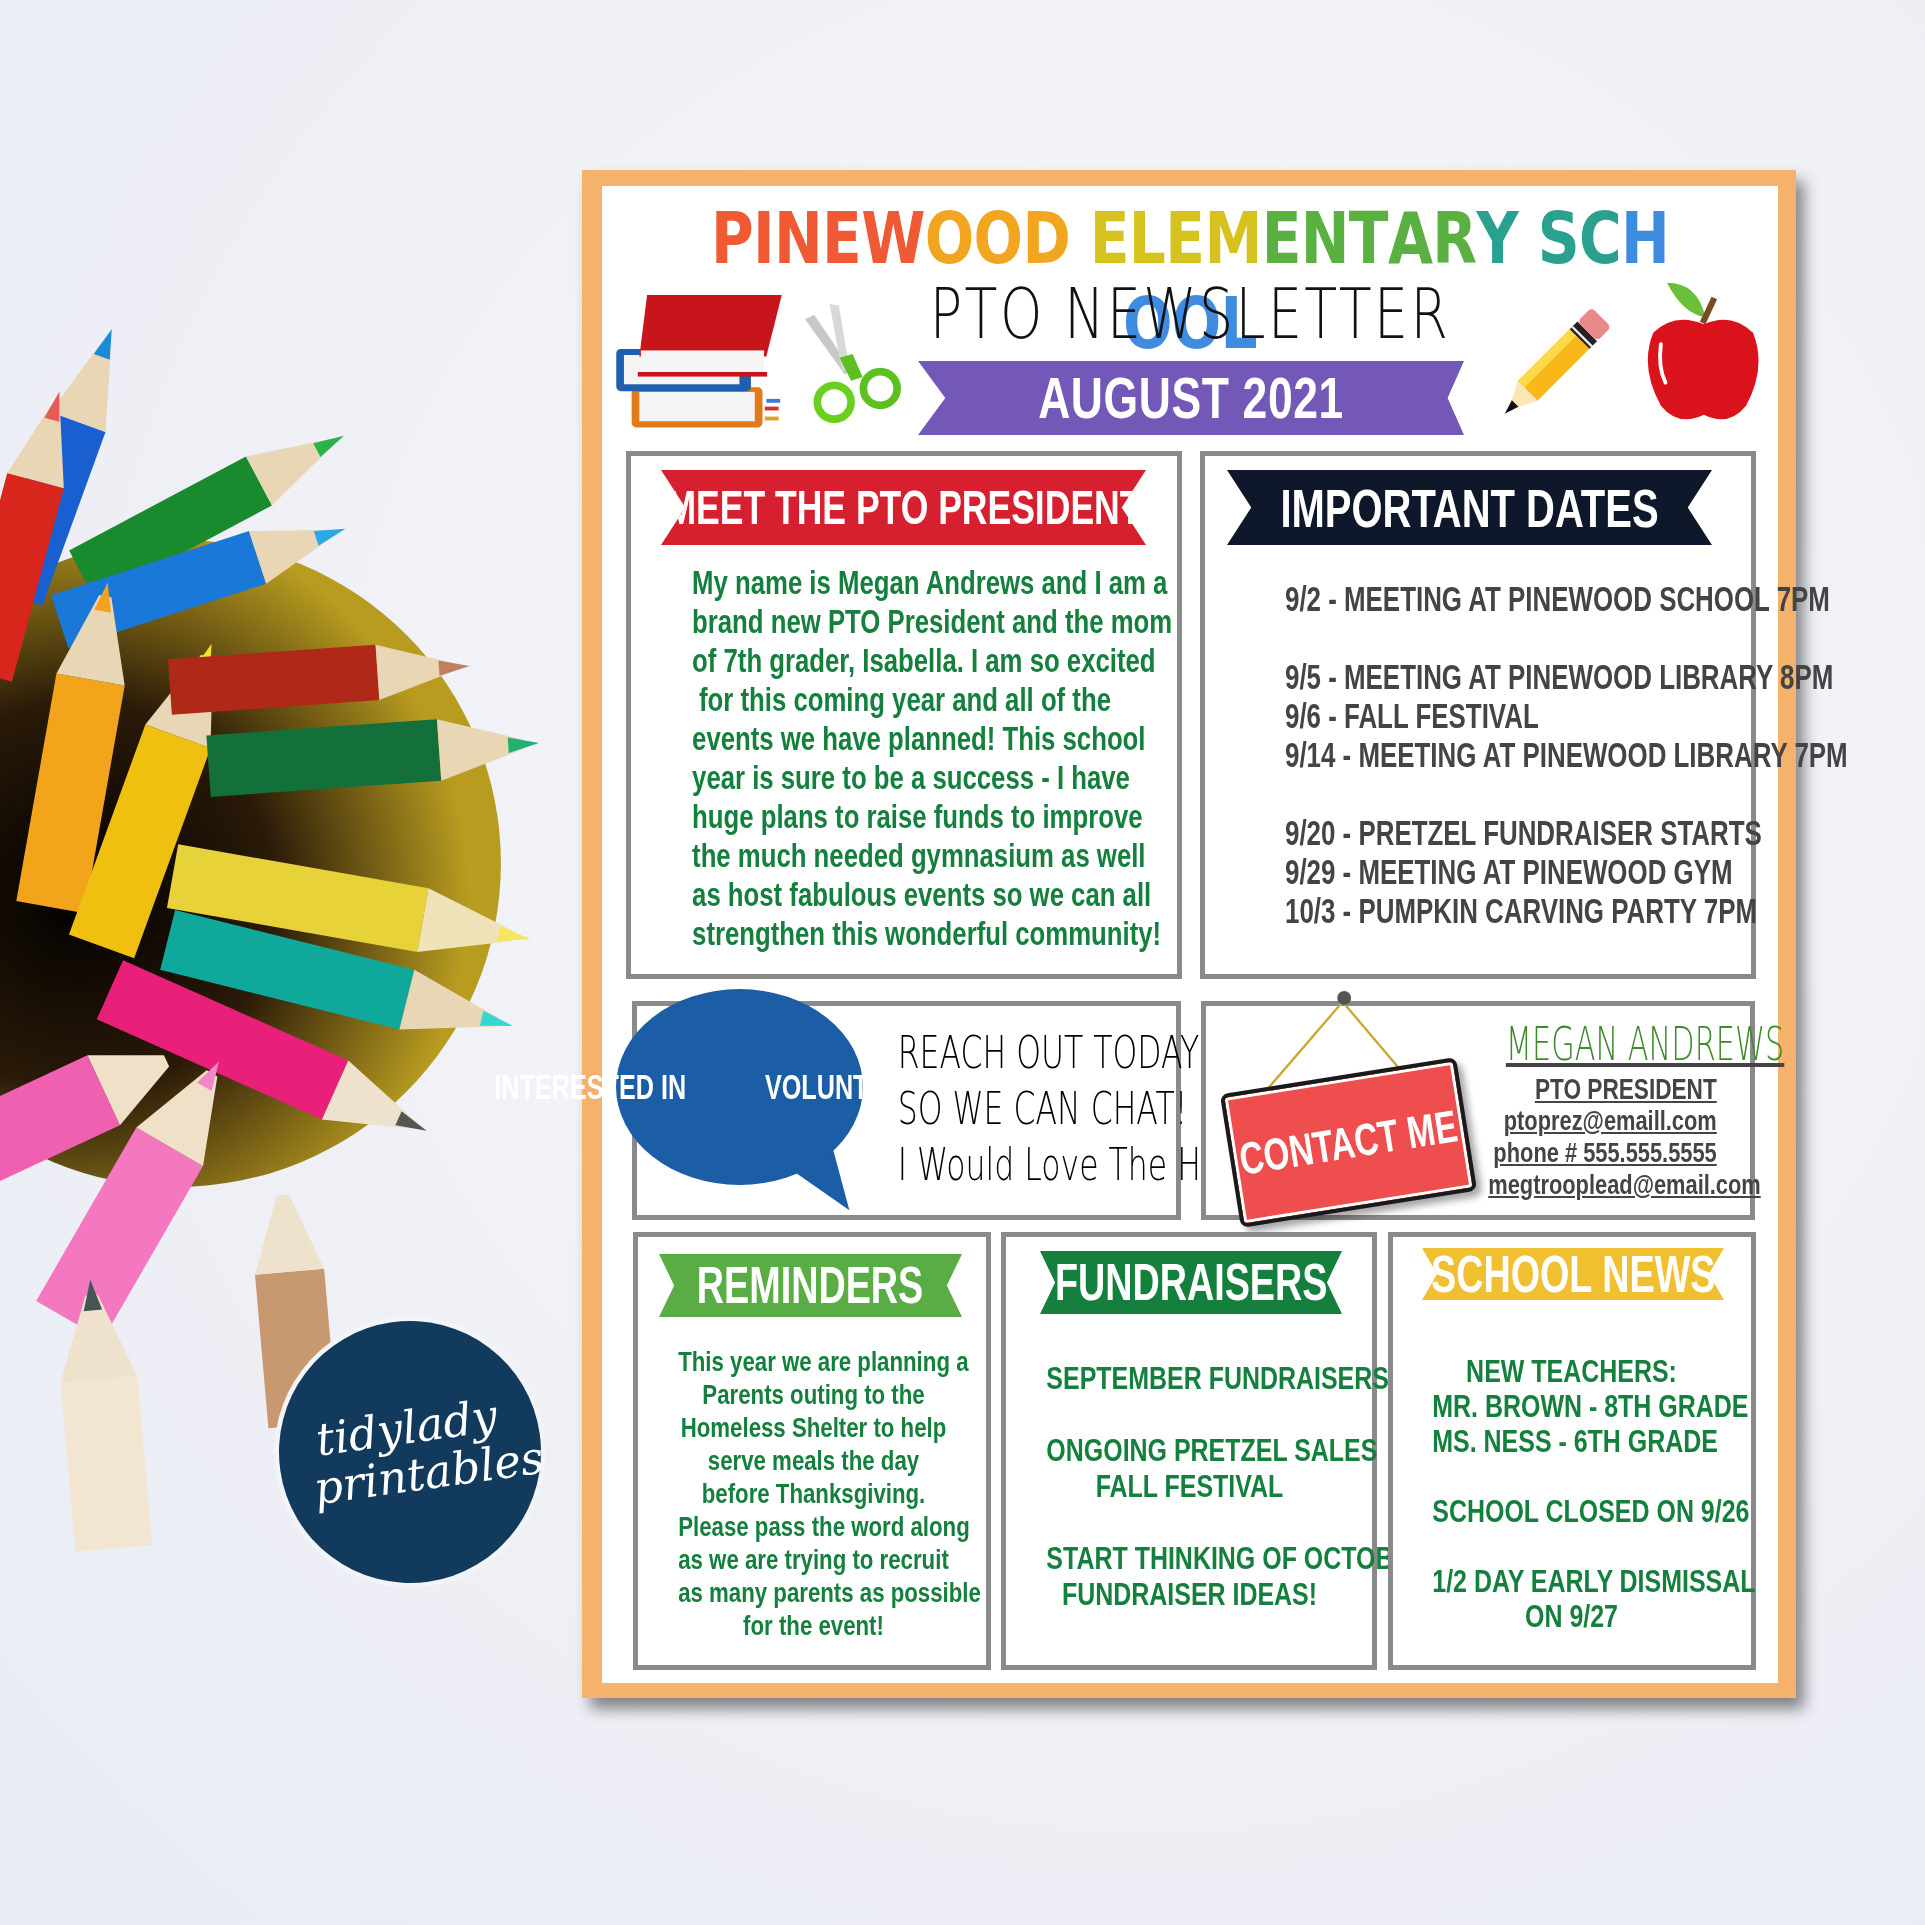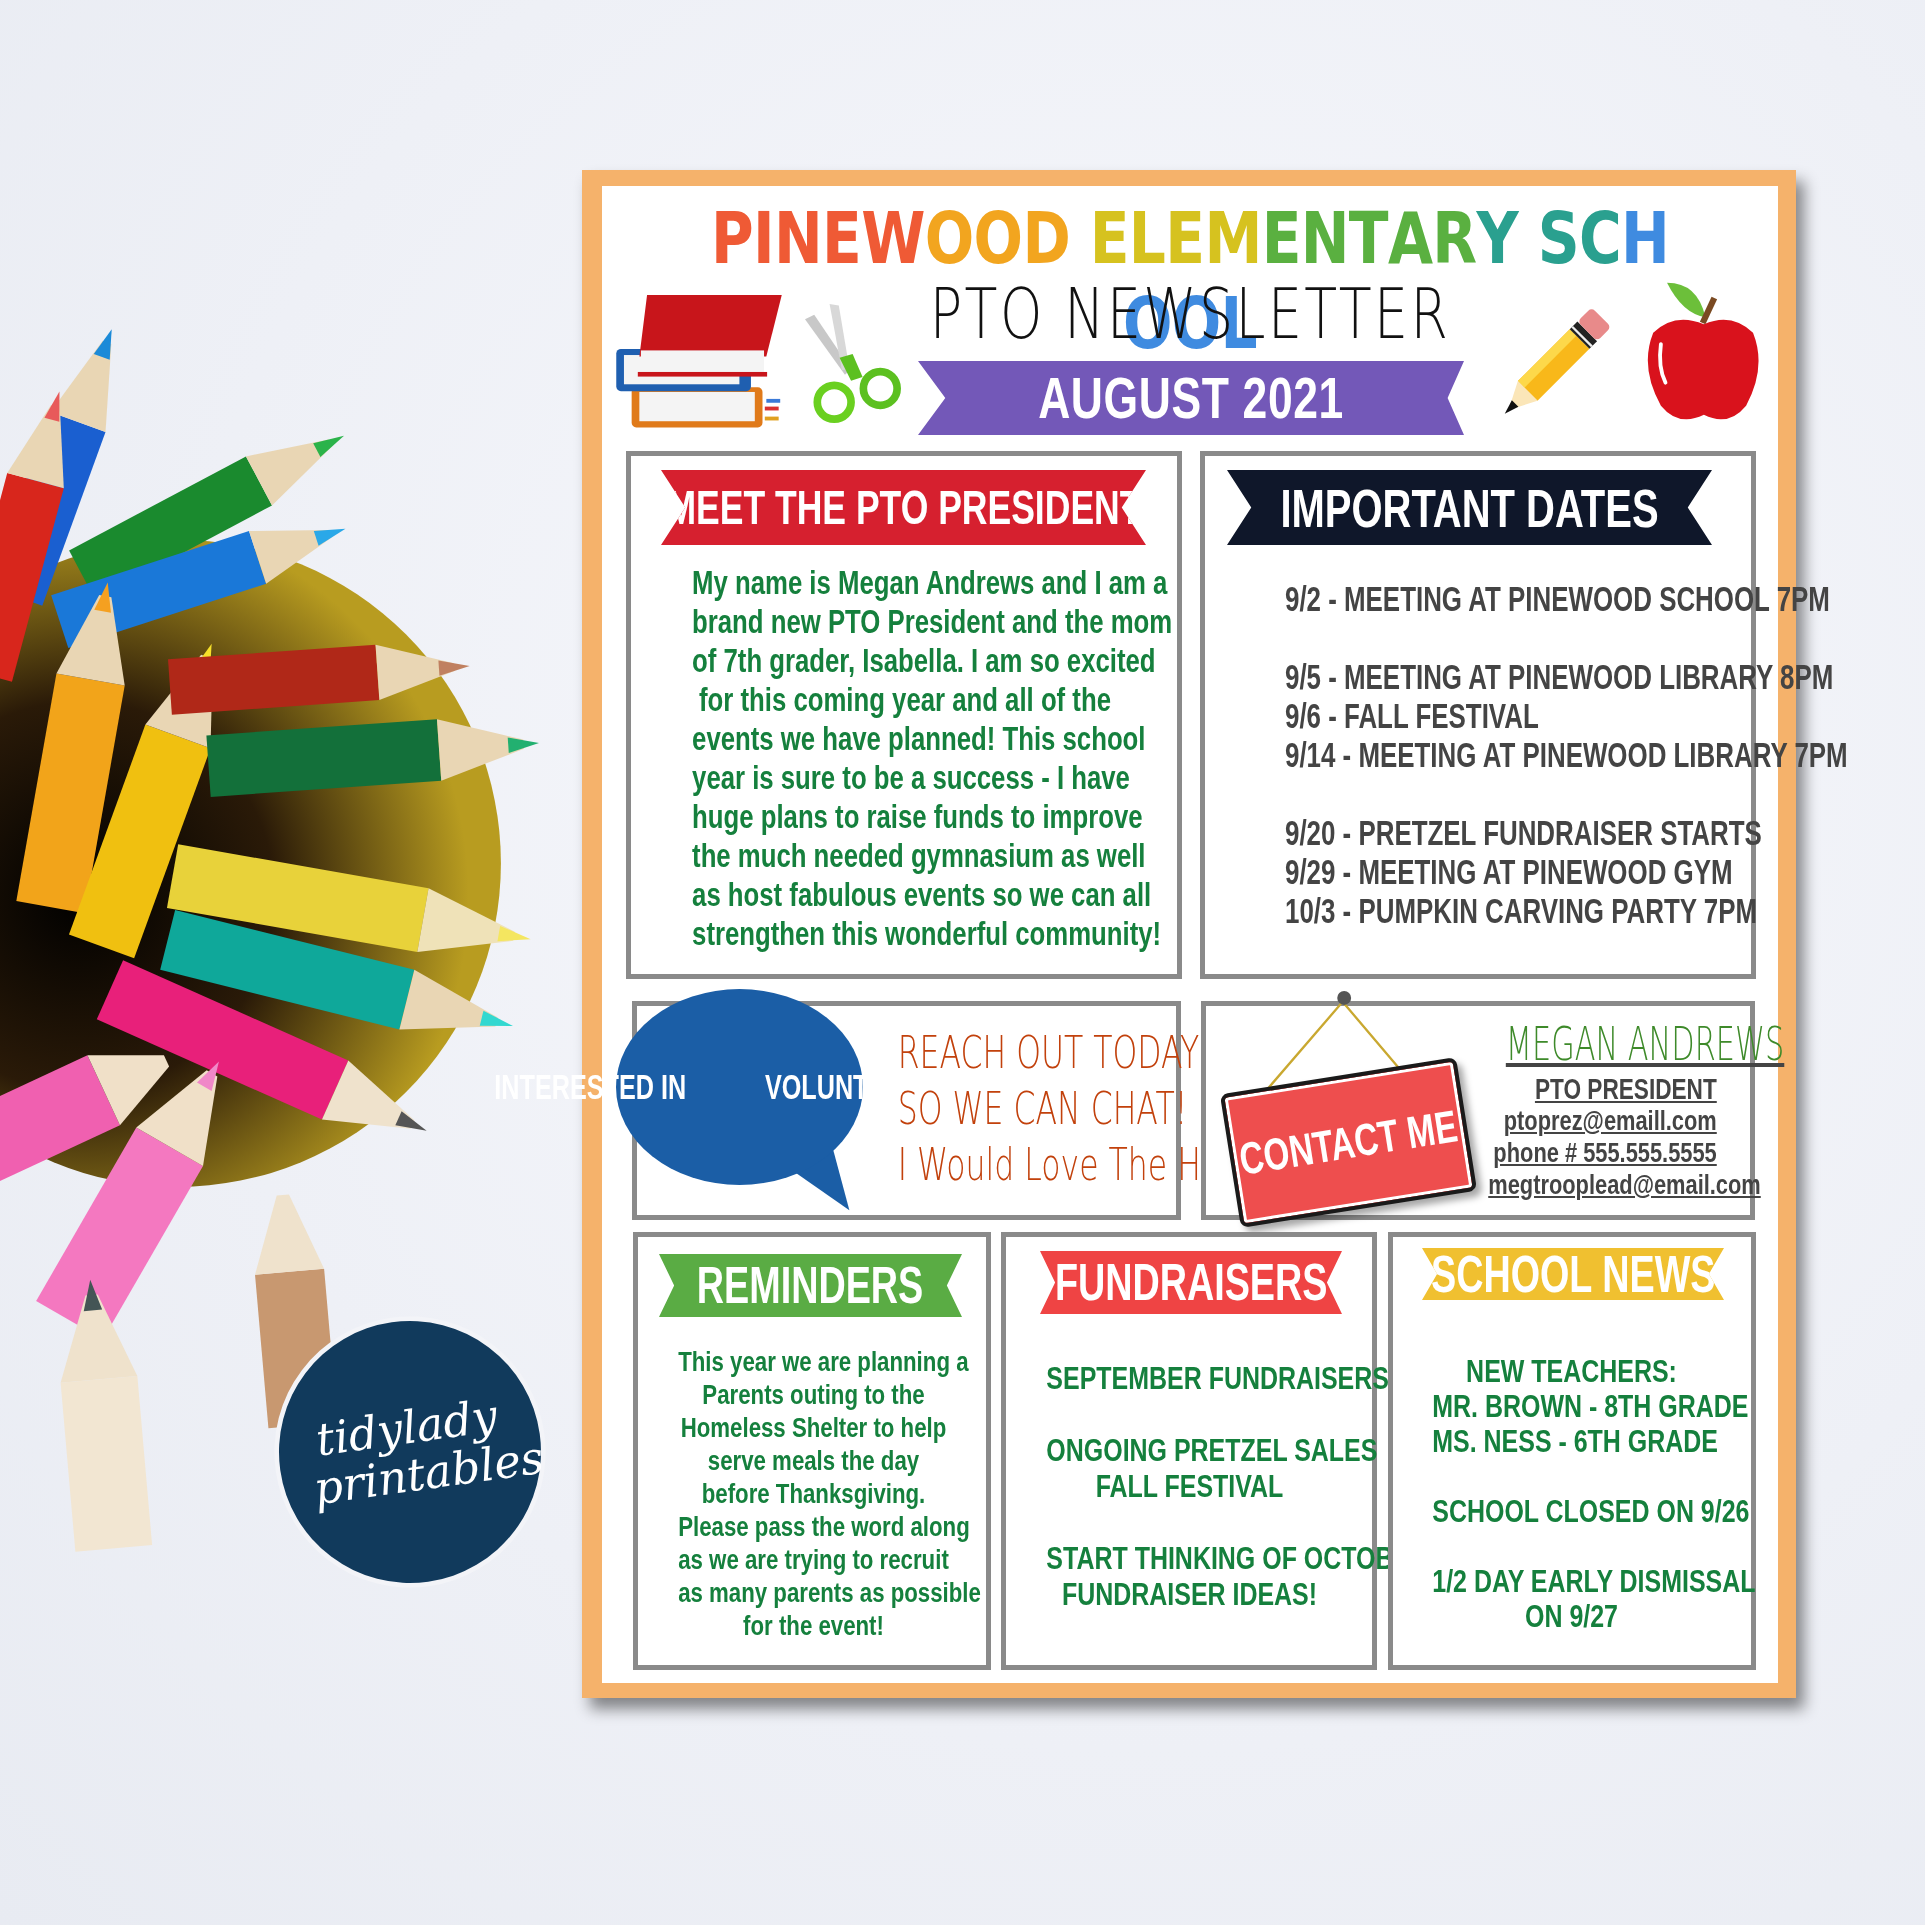--- a/index.html
+++ b/index.html
@@ -62,21 +62,21 @@
   }
   .body-text {
     position:absolute; text-align:center; color:#15803d;
     font-family:"Liberation Sans", sans-serif; font-weight:bold; white-space:nowrap;
   }
   .body-text div { transform:scaleX(0.78); }
   .dates { position:absolute; color:#444; font-family:"Liberation Sans", sans-serif; font-weight:bold; }
   .dates div { transform:scaleX(0.74); transform-origin:left; white-space:nowrap; height:39px; line-height:39px; font-size:35px; }
   .dates .gap { height:39px; }
   .hand {
-    position:absolute; font-family:"DejaVu Sans", sans-serif; color:#c2410c; text-align:left;
+    position:absolute; font-family:"DejaVu Sans", sans-serif; color:#000000; text-align:left;
     white-space:nowrap;
   }
   .hand div { transform:scaleX(0.7); font-weight:300; }
   .bubble {
     left:616px; top:989px; width:247px; height:196px; border-radius:50%; background:#1b5ea6;
     display:flex; flex-direction:row; align-items:center; justify-content:center;
     color:#fff; font-family:"Liberation Sans", sans-serif; font-weight:bold; font-size:35px; line-height:52px;
   }
   .bubble div { transform:scaleX(0.72); white-space:nowrap; }
   .bubble-tail {
@@ -305,21 +305,21 @@
   <div>Homeless Shelter to help</div>
   <div>serve meals the day</div>
   <div>before Thanksgiving.</div>
   <div>Please pass the word along</div>
   <div>as we are trying to recruit</div>
   <div>as many parents as possible</div>
   <div>for the event!</div>
 </div>
 
 <div class="box" style="left:1001px;top:1232px;width:376px;height:438px"></div>
-<div class="banner" style="left:1040px;top:1251px;width:302px;height:63px;background:#ef4444">
+<div class="banner" style="left:1040px;top:1251px;width:302px;height:63px;background:#15803d">
   <span style="font-size:51px">FUNDRAISERS</span>
 </div>
 <div class="body-text" style="left:1006px;top:1360px;width:367px;font-size:32px;line-height:36px">
   <div>SEPTEMBER FUNDRAISERS:</div>
   <div style="height:36px"></div>
   <div>ONGOING PRETZEL SALES</div>
   <div>FALL FESTIVAL</div>
   <div style="height:36px"></div>
   <div>START THINKING OF OCTOBER</div>
   <div>FUNDRAISER IDEAS!</div>

